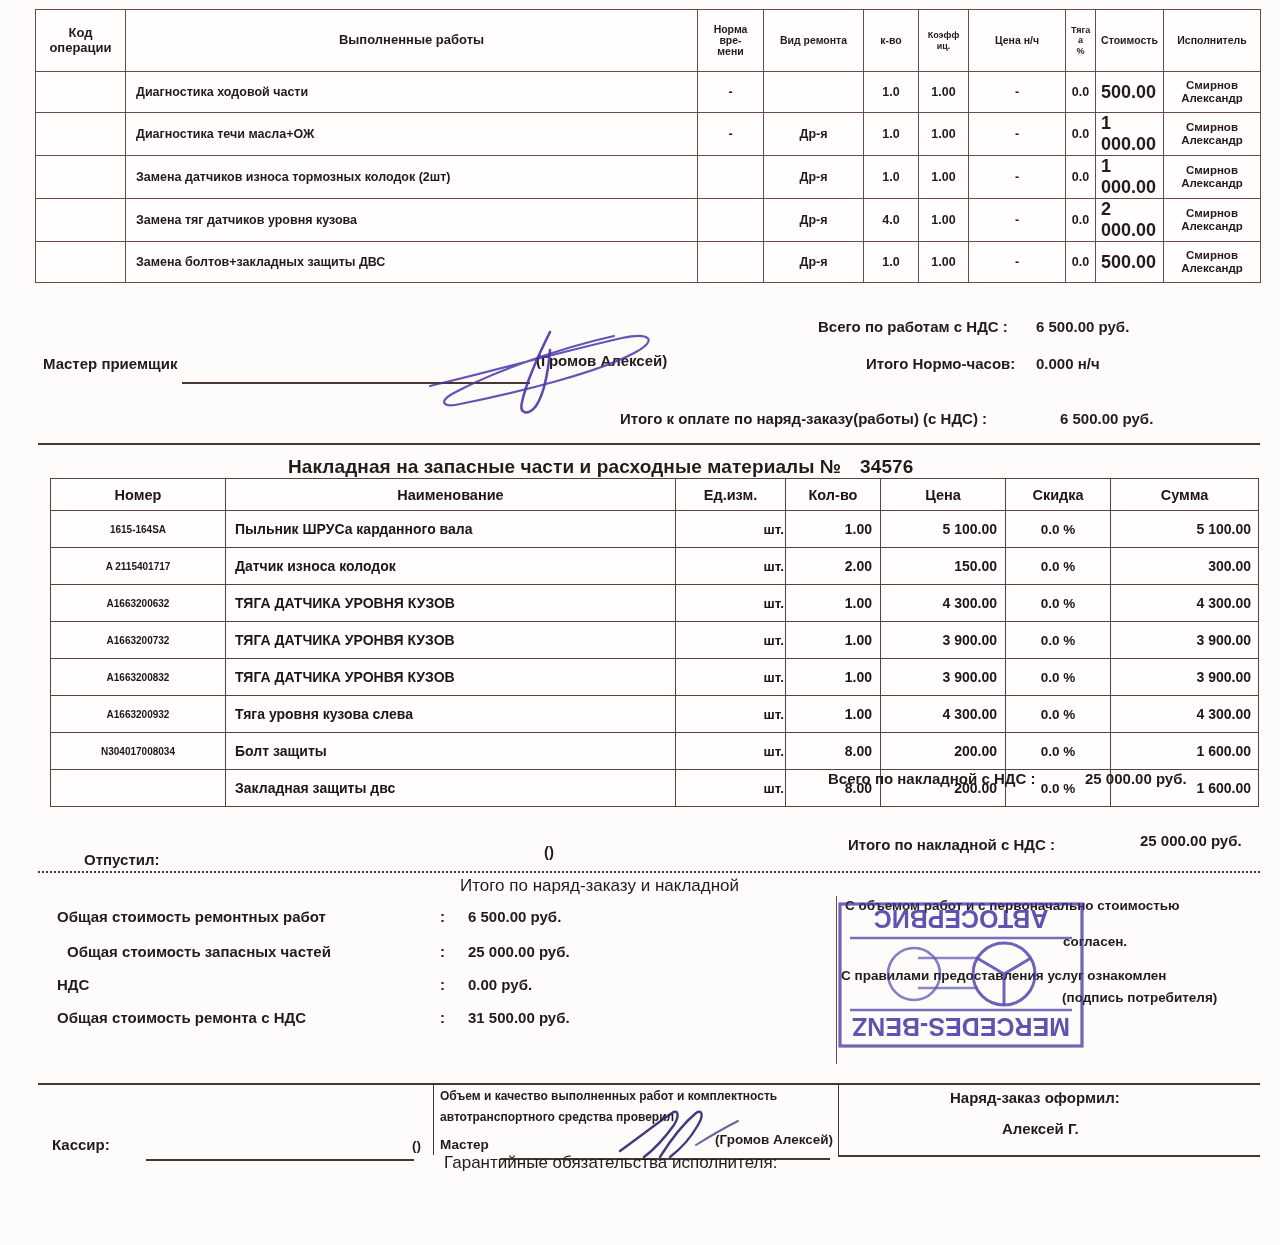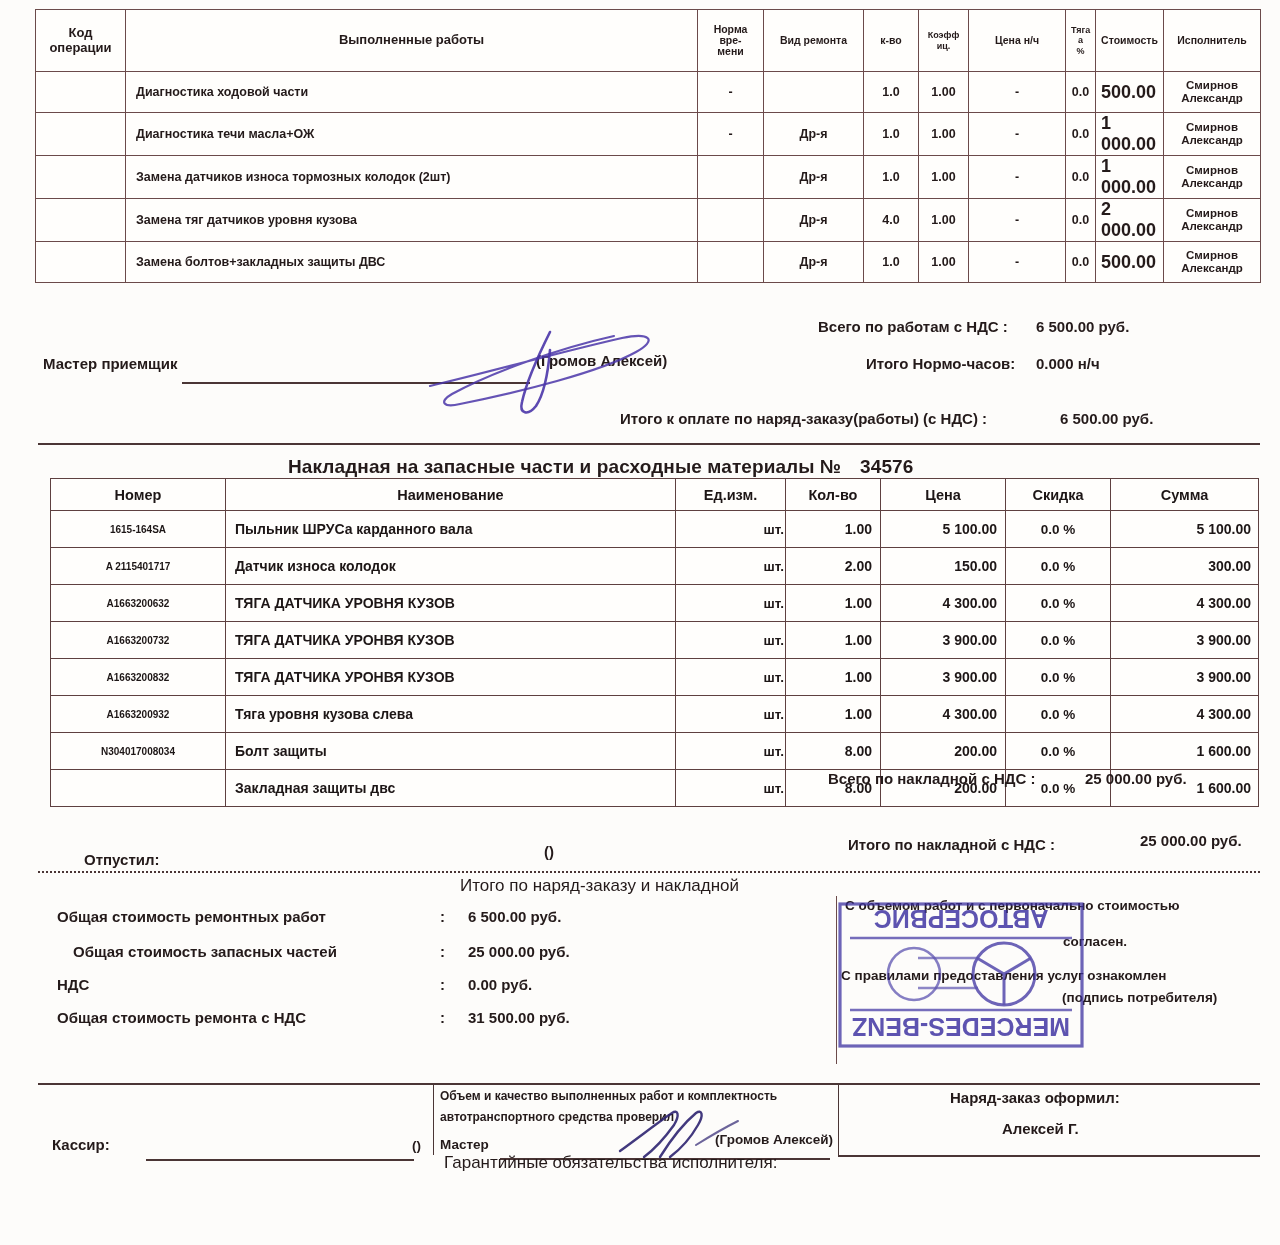--- a/index.html
+++ b/index.html
@@ -349,21 +349,21 @@
   <div class="t lbl" style="left:52px;top:851px;margin-left:32px;">Отпустил:</div>
   <div class="t lbl" style="left:544px;top:843px;">()</div>
   <div class="rule-dot" style="left:38px;top:871px;width:1222px;"></div>
 
   <div class="t sec-title" style="left:460px;top:876px;">Итого по наряд-заказу и накладной</div>
 
   <div id="summary-rows">
       <div class="t lbl" style="left: 57px; top: 908px;">Общая стоимость ремонтных работ</div>
       <div class="t lbl" style="left: 440px; top: 908px;">:</div>
       <div class="t lbl" style="left: 468px; top: 908px;">6 500.00 руб.</div>
-      <div class="t lbl" style="left: 73px; top: 943px;">Общая стоимость запасных частей</div>
+      <div class="t lbl" style="left: 67px; top: 943px;">Общая стоимость запасных частей</div>
       <div class="t lbl" style="left: 440px; top: 943px;">:</div>
       <div class="t lbl" style="left: 468px; top: 943px;">25 000.00 руб.</div>
       <div class="t lbl" style="left: 57px; top: 976px;">НДС</div>
       <div class="t lbl" style="left: 440px; top: 976px;">:</div>
       <div class="t lbl" style="left: 468px; top: 976px;">0.00  руб.</div>
       <div class="t lbl" style="left: 57px; top: 1009px;">Общая стоимость ремонта с НДС</div>
       <div class="t lbl" style="left: 440px; top: 1009px;">:</div>
       <div class="t lbl" style="left: 468px; top: 1009px;">31 500.00  руб.</div>
     </div>
 

